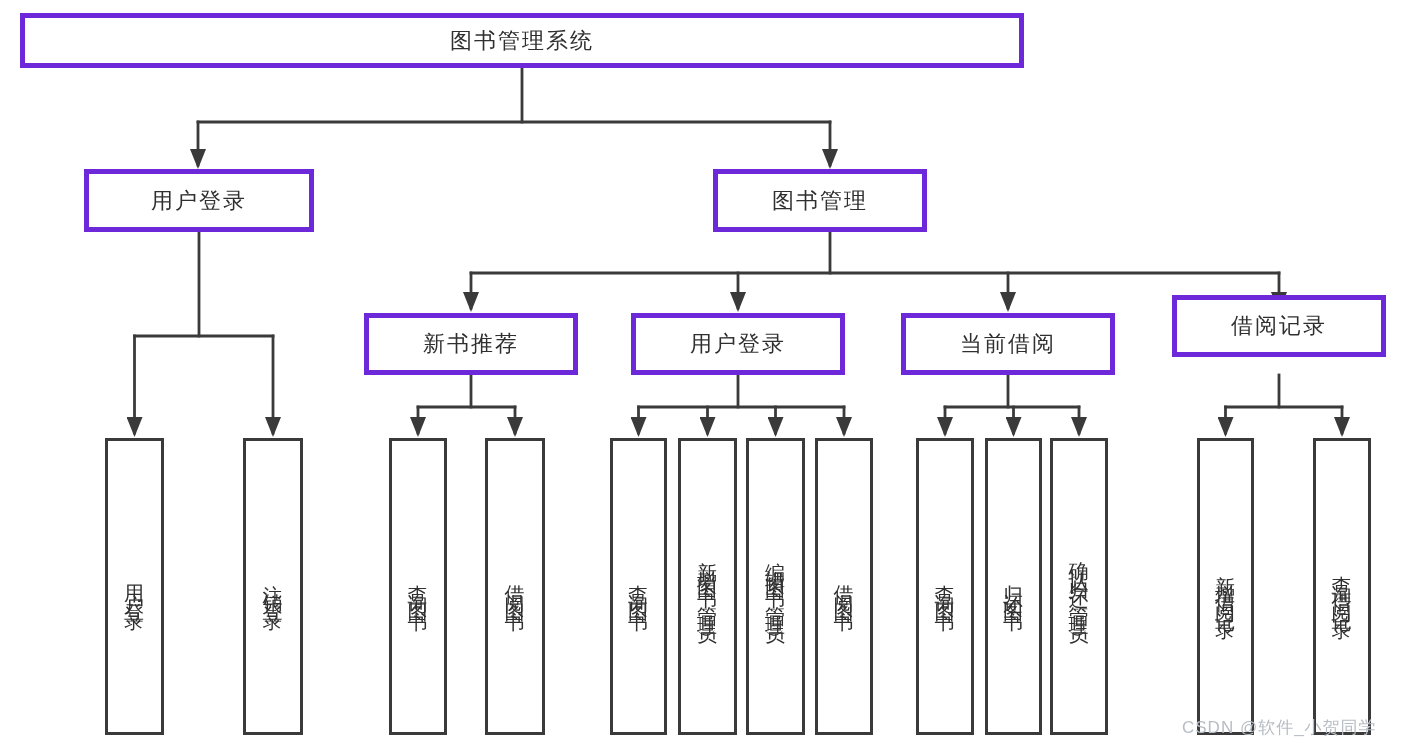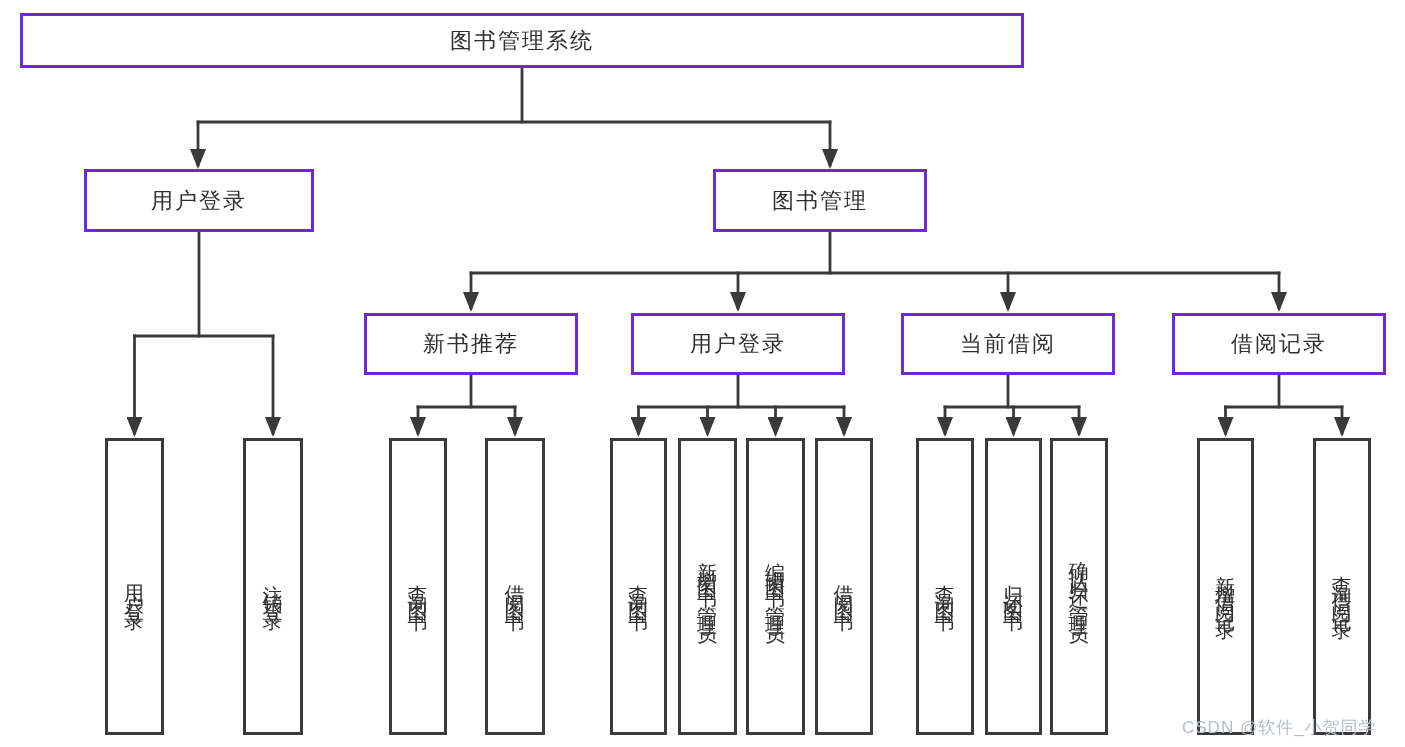--- a/index.html
+++ b/index.html
@@ -13,21 +13,21 @@
   }
   .wires {
     position: absolute;
     left: 0; top: 0;
     width: 1405px; height: 747px;
     pointer-events: none;
   }
   .hbox {
     position: absolute;
     box-sizing: border-box;
-    border: 3px solid #6d28d9;
+    border: 5px solid #6d28d9;
     background: #ffffff;
     display: flex;
     align-items: center;
     justify-content: center;
     font-size: 22px;
     letter-spacing: 2px;
     color: #2f2f2f;
     white-space: nowrap;
   }
   .vbox {
@@ -60,21 +60,21 @@
     z-index: 10;
     white-space: nowrap;
   }
   
   #n-root   { left: 20px;  top: 13px;  width: 1004px; height: 55px; }
   #n-login  { left: 84px;  top: 169px; width: 230px;  height: 63px; }
   #n-mgmt   { left: 713px; top: 169px; width: 214px;  height: 63px; }
   #n-newrec { left: 364px; top: 313px; width: 214px;  height: 62px; text-align: right; }
   #n-borrow { left: 631px; top: 313px; width: 214px;  height: 62px; }
   #n-curr   { left: 901px; top: 313px; width: 214px;  height: 62px; }
-  #n-rec    { left: 1172px;top: 313px; width: 214px;  height: 62px; }
+  #n-rec    { left: 1172px;top: 295px; width: 214px;  height: 62px; }
   #l-a1 { left: 105px;  width: 59px; }
   #l-a2 { left: 243px;  width: 60px; }
   #l-b1 { left: 389px;  width: 58px; }
   #l-b2 { left: 485px;  width: 60px; }
   #l-c1 { left: 610px;  width: 57px; }
   #l-c2 { left: 678px;  width: 59px; }
   #l-c3 { left: 746px;  width: 59px; }
   #l-c4 { left: 815px;  width: 58px; }
   #l-d1 { left: 916px;  width: 58px; }
   #l-d2 { left: 985px;  width: 57px; }

